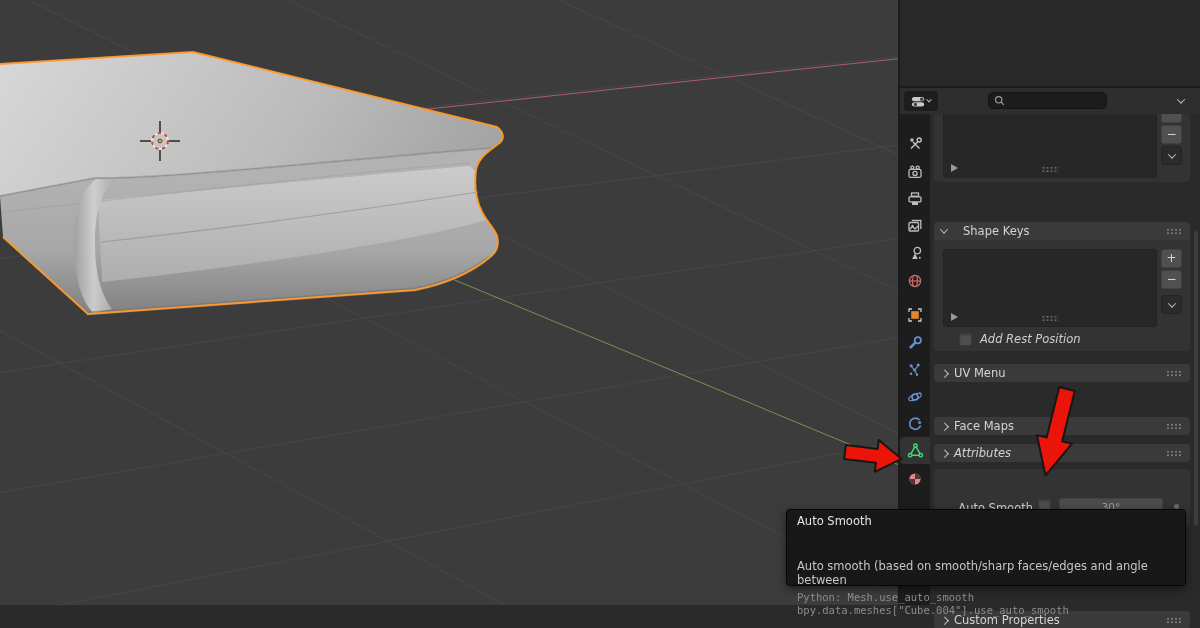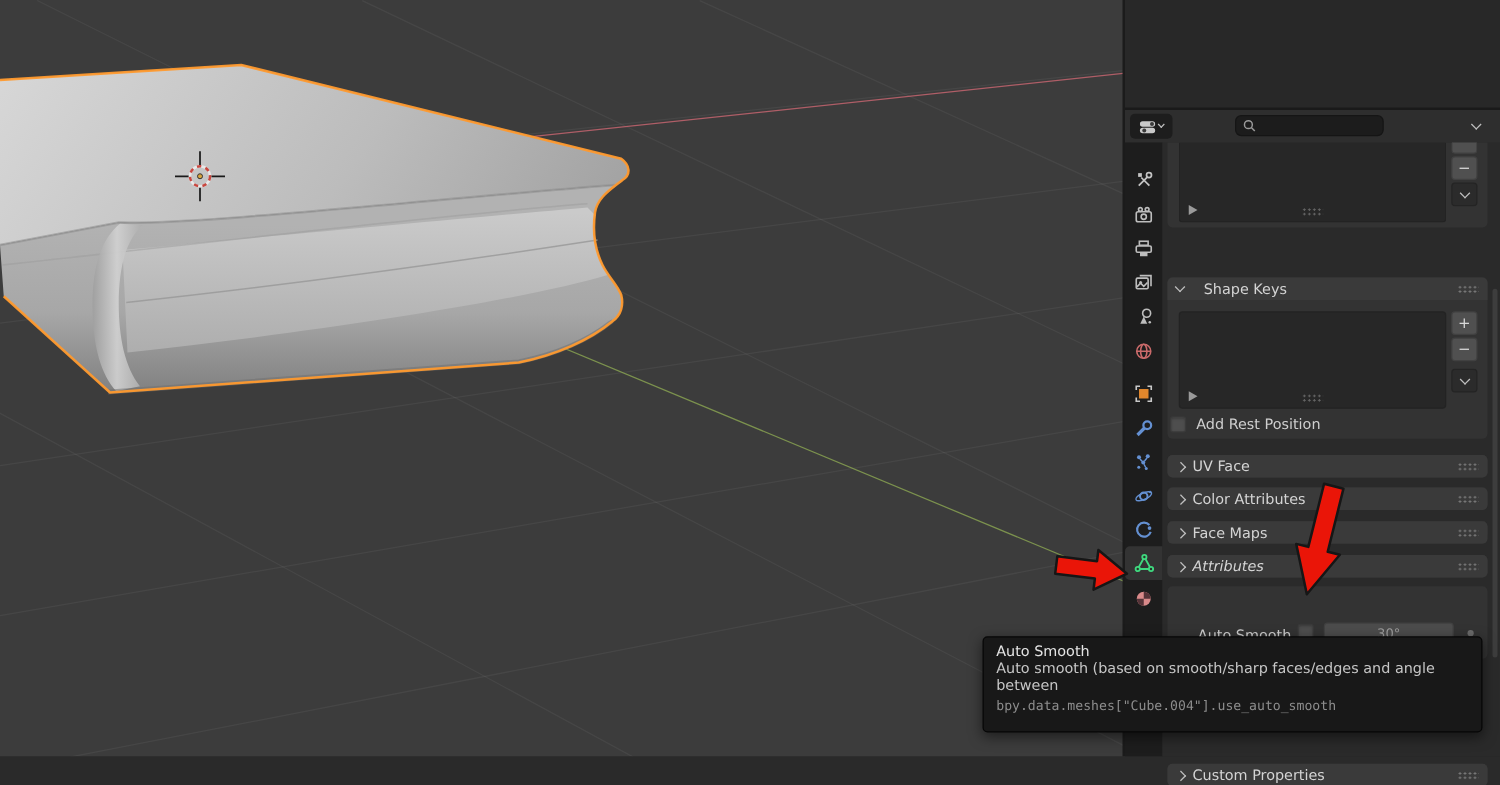--- a/index.html
+++ b/index.html
@@ -73,21 +73,21 @@
   .deco-dot{position:absolute;width:5px;height:5px;border-radius:50%;background:#8a8a8a;opacity:.65;}
   .rlabel{position:absolute;font-size:11.5px;color:#cfcfcf;text-align:right;}
   #scrollbar{position:absolute;right:2px;top:117px;width:4px;height:295px;background:#4d4d4d;
              border-radius:2px;opacity:.55;}
 
   
   #tooltip{position:absolute;left:786px;top:509px;width:400px;height:77px;background:#181818;
            border:1px solid #060606;border-radius:4px;box-shadow:0 3px 10px rgba(0,0,0,.5);
            padding:4px 10px 0 10px;z-index:40;}
   #tooltip .tt-title{font-size:11.5px;color:#e4e4e4;line-height:14px;}
-  #tooltip .tt-body{font-size:11.5px;color:#c6c6c6;line-height:13.5px;}
+  #tooltip .tt-body{font-size:11.5px;color:#c6c6c6;line-height:13.5px;margin-top:32px;}
   #tooltip .tt-py{font-family:"DejaVu Sans Mono","Liberation Mono",monospace;
                   font-size:10.5px;color:#8d8d8d;line-height:12.5px;}
   #tooltip .tt-gap{height:4px;}
 
   
   #statusbar{position:absolute;left:0;top:605px;width:1200px;height:23px;background:#232323;
              border-top:1px solid #191919;display:flex;align-items:center;}
   #statusbar .sb-left{font-size:11.5px;color:#9d9d9d;padding-left:1px;}
   #statusbar .sb-right{font-size:11.5px;color:#8f8f8f;margin-left:auto;padding-right:10px;}
 
@@ -338,37 +338,30 @@
             <span class="lgrip"></span>
           </div>
           <div class="btncol">
             <div class="sqbtn">+</div>
             <div class="sqbtn">−</div>
             <div class="sqbtn dark" style="margin-top:4px;">
                 <span class="chev down"></span>
               </div>
           </div>
         </div>
-        <div class="cbxrow" style="left:2px;top:110px;">
+        <div class="cbxrow" style="left:25px;top:110px;font-style:italic;">
           <span class="cbx"></span>
           <span>Add Rest Position</span>
         </div>
       </div>
 
       <div class="panel" style="top:250px;height:18px;">
         <div class="phead">
           <span class="chev right"></span>
-          <span>UV Face</span>
-          <span class="grip"></span>
-        </div>
-      </div>
-      <div class="panel" style="top:276px;height:18px;">
-        <div class="phead">
-          <span class="chev right"></span>
-          <span>Color Attributes</span>
+          <span>UV Menu</span>
           <span class="grip"></span>
         </div>
       </div>
       <div class="panel" style="top:303px;height:14px;">
         <div class="phead">
           <span class="chev right"></span>
           <span>Face Maps</span>
           <span class="grip"></span>
         </div>
       </div>
@@ -396,20 +389,21 @@
       </div>
 
       <div id="scrollbar"></div>
     </div>
   </div>
 
   <div id="tooltip">
     <div class="tt-title">Auto Smooth</div>
     <div class="tt-body">Auto smooth (based on smooth/sharp faces/edges and angle between</div>
     <div class="tt-gap"></div>
+    <div class="tt-py">Python: Mesh.use_auto_smooth</div>
     <div class="tt-py">bpy.data.meshes["Cube.004"].use_auto_smooth</div>
   </div>
 
   <svg class="arrow-overlay" width="1200" height="628" viewBox="0 0 1200 628" style="width:1200px;height:628px;">
     <g transform="translate(845,452) rotate(7)">
       <path d="M0,-7 L32,-7 L32,-16 L57,0 L32,16 L32,7 L0,7 Z" fill="#ea1508" stroke="#161616" stroke-width="2" stroke-linejoin="round"></path>
     </g>
     <g transform="translate(1067,389) rotate(104)">
       <path d="M0,-8 L52,-8 L52,-18 L89,0 L52,18 L52,8 L0,8 Z" fill="#ea1508" stroke="#161616" stroke-width="2" stroke-linejoin="round"></path>
     </g>

